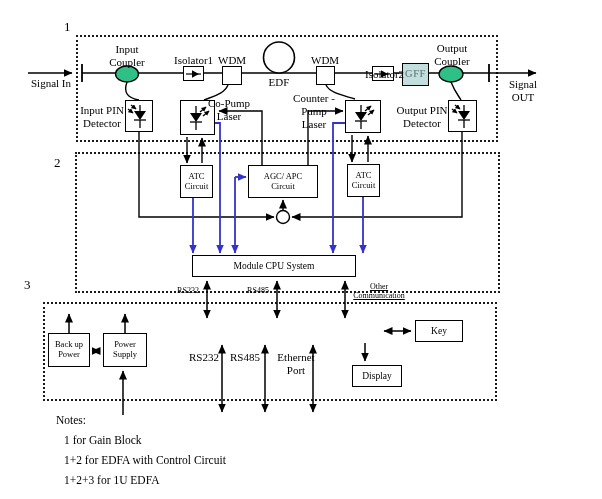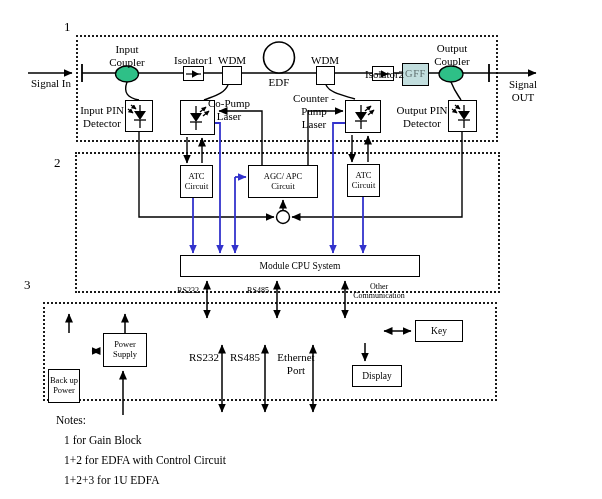--- a/index.html
+++ b/index.html
@@ -182,25 +182,25 @@
       <polygon points="7,8 19,8 13,17" fill="#000"></polygon>
     </svg>
   </div>
 
   <div class="box" style="left:180px;top:165px;width:33px;height:33px;">ATC
 Circuit</div>
   <div class="box" style="left:248px;top:165px;width:70px;height:33px;">AGC/ APC
 Circuit</div>
   <div class="box" style="left:347px;top:164px;width:33px;height:33px;">ATC
 Circuit</div>
-  <div class="box cpu" style="left:180px;top:255px;width:240px;height:22px;">Module CPU System</div>
+  <div class="box cpu" style="left:192px;top:255px;width:164px;height:22px;">Module CPU System</div>
 
   <div class="box" style="left:415px;top:320px;width:48px;height:22px;font-size:9.5px;">Key</div>
   <div class="box" style="left:352px;top:365px;width:50px;height:22px;font-size:9.5px;">Display</div>
-  <div class="box" style="left:48px;top:333px;width:32px;height:34px;margin-top:36px;">Back up
+  <div class="box" style="left:48px;top:333px;width:42px;height:34px;">Back up
 Power</div>
   <div class="box" style="left:103px;top:333px;width:44px;height:34px;">Power
 Supply</div>
 
   <div class="lbl" style="left:28px;top:77px;width:46px;">Signal In</div>
   <div class="lbl" style="left:497px;top:78px;width:52px;">Signal OUT</div>
   <div class="lbl" style="left:103px;top:43px;width:48px;">Input
 Coupler</div>
   <div class="lbl" style="left:174px;top:54px;width:38px;">Isolator1</div>
   <div class="lbl" style="left:218px;top:54px;width:28px;">WDM</div>
@@ -213,21 +213,21 @@
 Detector</div>
   <div class="lbl" style="left:207px;top:91px;width:44px;margin-top:6px;">Co-Pump
 Laser</div>
   <div class="lbl" style="left:284px;top:92px;width:60px;">Counter -Pump
 Laser</div>
   <div class="lbl" style="left:396px;top:104px;width:52px;">Output PIN
 Detector</div>
 
   <div class="lbl small" style="left:172px;top:286px;width:32px;">RS232</div>
   <div class="lbl small" style="left:242px;top:286px;width:32px;">RS485</div>
-  <div class="lbl small" style="left:348px;top:282px;width:62px;">Other
+  <div class="lbl small" style="left:348px;top:282px;width:62px;text-decoration:underline;">Other
 Communication</div>
   <div class="lbl" style="left:188px;top:351px;width:32px;">RS232</div>
   <div class="lbl" style="left:229px;top:351px;width:32px;">RS485</div>
   <div class="lbl" style="left:275px;top:351px;width:42px;">Ethernet
 Port</div>
 
   <div class="note" style="left:56px;top:414px;">Notes:</div>
   <div class="note" style="left:64px;top:434px;">1 for Gain Block</div>
   <div class="note" style="left:64px;top:454px;">1+2 for EDFA with Control Circuit</div>
   <div class="note" style="left:64px;top:474px;">1+2+3 for 1U EDFA</div>

